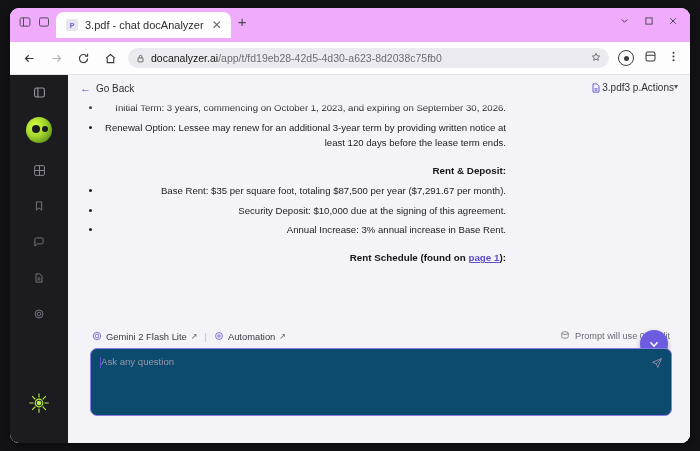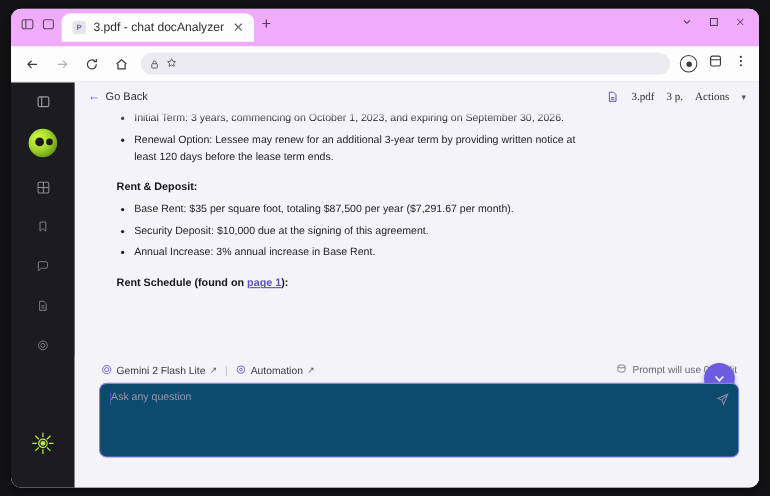--- a/index.html
+++ b/index.html
@@ -225,34 +225,33 @@
   .backlink {
     display: flex; align-items: center; gap: 5px;
     color: #5b4fcf;
     font-size: 10px;
   }
   .backlink .arr { font-size: 11px; }
   .backlink .lbl { color: #2f2f38; }
   .apphead-right {
     margin-left: auto;
     display: flex;
-    align-items: center;
-    gap: 11px;
+    align-items: flex-start;
     font-size: 10px;
     color: #2f2f38;
-    font-family: Liberation Serif, serif;
   }
   .apphead-right .pdf-ic { color: #5b4fcf; display: flex; }
   .apphead-right .chev { font-size: 8px; color: #55555f; }
 
   .docscroll {
     flex: 1;
     overflow: hidden;
-    padding: 0 18px 0 38px;
+    padding: 0 18px 0 18px;
     position: relative;
+    text-align: right;
   }
   .doc {
     font-size: 9.6px;
     line-height: 1.55;
     color: #22222a;
     max-width: 420px;
   }
   .doc h4 {
     font-size: 9.8px;
     margin: 12px 0 6px 0;
@@ -429,20 +428,21 @@
         </svg>
     </div>
 
     <div class="urlbar">
       <span class="lock">
         <svg width="9" height="9" viewBox="0 0 16 16" fill="none" stroke="currentColor" stroke-width="1.5">
             <rect x="3.5" y="7" width="9" height="7" rx="1.3"></rect>
             <path d="M5.5 7V5a2.5 2.5 0 0 1 5 0v2"></path>
           </svg>
       </span>
+      <span class="u"><b>docanalyzer.ai</b><i>/app/t/fd19eb28-42d5-4d30-a623-8d2038c75fb0</i></span>
       <span class="star">
         <svg width="10" height="10" viewBox="0 0 16 16" fill="none" stroke="currentColor" stroke-width="1.3">
             <polygon points="8,2.2 9.8,6 13.8,6.5 10.9,9.3 11.7,13.3 8,11.4 4.3,13.3 5.1,9.3 2.2,6.5 6.2,6"></polygon>
           </svg>
       </span>
     </div>
 
     <div class="tb-right">
       <span class="avatar-dot"></span>
       <span>

